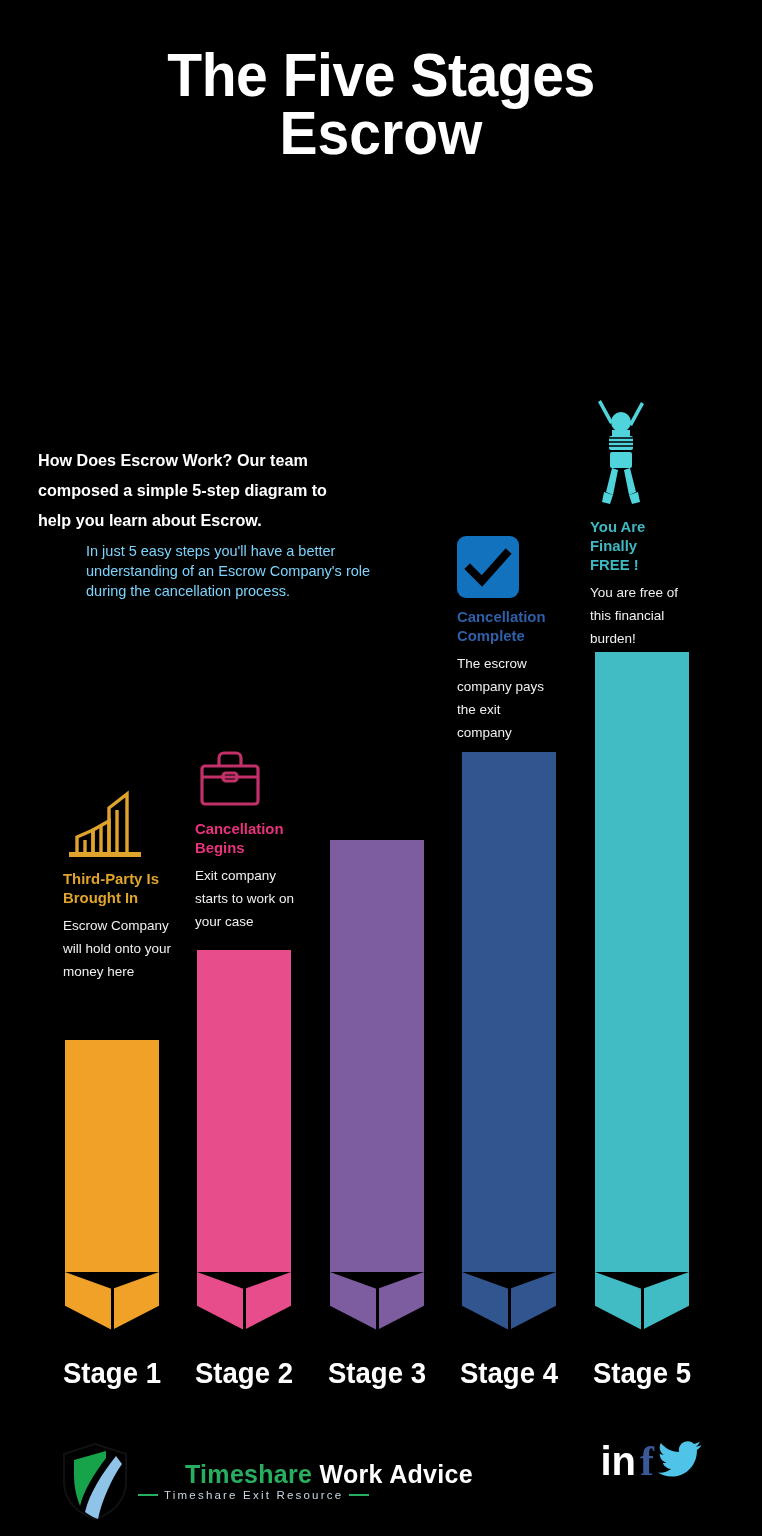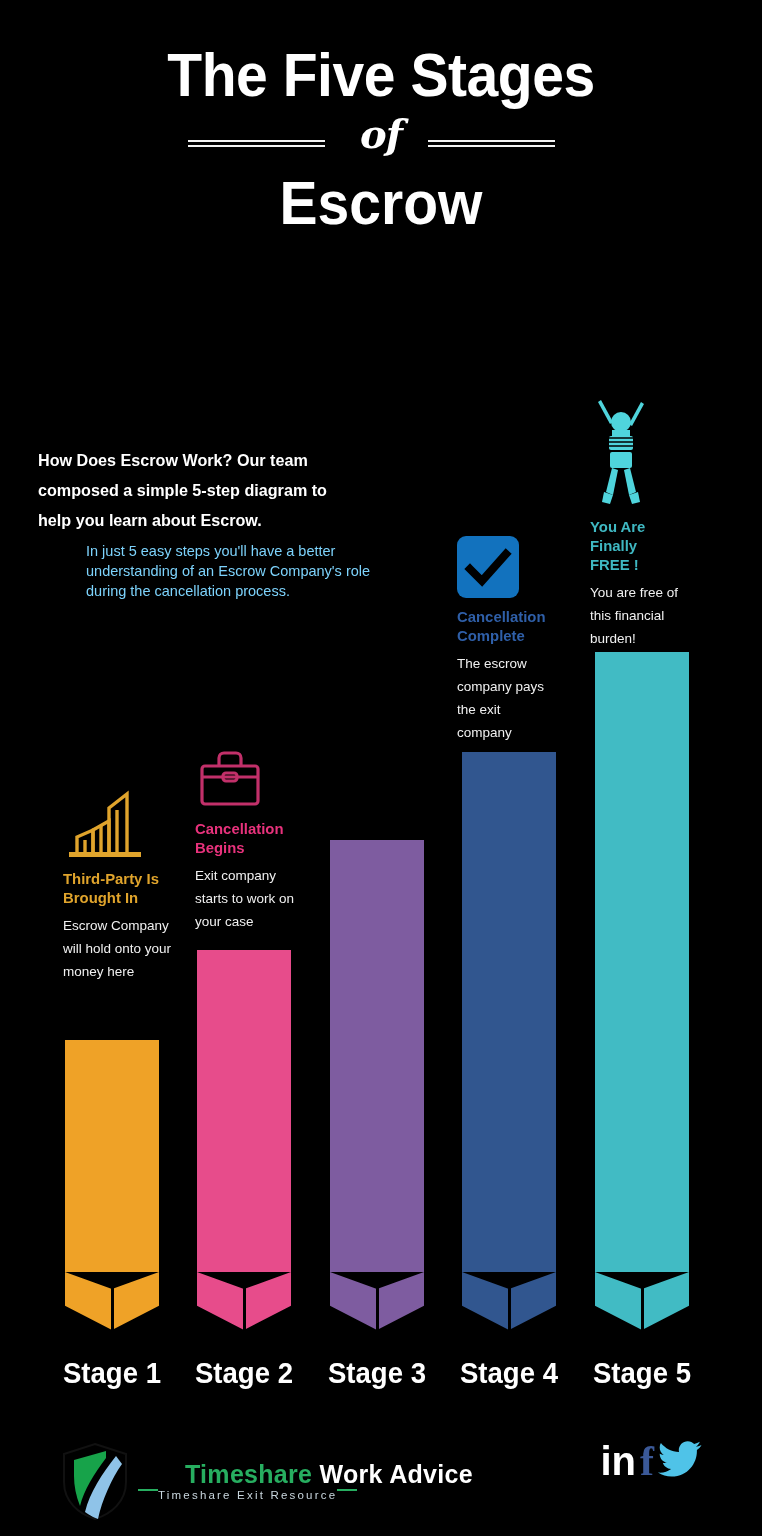--- a/index.html
+++ b/index.html
@@ -84,46 +84,41 @@
   .footer { position:absolute; left:0; bottom:0; width:762px; height:110px; }
   .logo-wrap { position:absolute; left:58px; top:14px; display:flex; align-items:center; }
   .logo-text { margin-left:6px; }
   .logo-line1 {
     font-family:"Liberation Sans Narrow","Liberation Sans",sans-serif;
     font-weight:700; font-size:25px; line-height:26px; letter-spacing:0.3px;
   }
   .logo-green { color:#27ae60;margin-left:47px; }
   .logo-white { color:#ffffff; }
   .logo-line2 {
-    display:flex; margin-top:2px;
+    display:flex; align-items:center; gap:6px; margin-top:2px;
     font-size:11.5px; letter-spacing:2.2px; color:#c9d6de;
   }
   .dash { display:block; width:20px; height:2px; background:#27ae60; }
   .social { position:absolute; right:60px; top:14px; display:flex; align-items:center; gap:4px; }
   .soc-in {
     font-family:"Liberation Sans", sans-serif; font-weight:700; font-size:40px;
     color:#ffffff; line-height:36px;
   }
   .soc-fb {
     font-family:"Liberation Serif", serif; font-weight:700; font-size:42px;
     color:#3b5998; line-height:36px;
   }
 </style>
 </head>
 <body>
 
 <div class="stage-root">
 
   <div class="title-block">
     <div class="title-main">The Five Stages</div>
-    <div class="title-divider">
-      <div class="rule rule-left"></div>
-      <div class="title-of">of</div>
-      <div class="rule rule-right"></div>
-    </div>
     <div class="title-sub">Escrow</div>
   </div>
 
   <div class="intro-lead">How Does Escrow Work? Our team composed a simple 5-step diagram to help you learn about Escrow.</div>
   <div class="intro-body">In just 5 easy steps you'll have a better understanding of an Escrow Company's role during the cancellation process.</div>
 
   <div class="col" style="left:63px; top:786px; width:112px;">
     <div class="col-icon">
       <svg width="82" height="74" viewBox="0 0 82 74">
         <g fill="none" stroke="#E0A42C" stroke-width="3.4">

